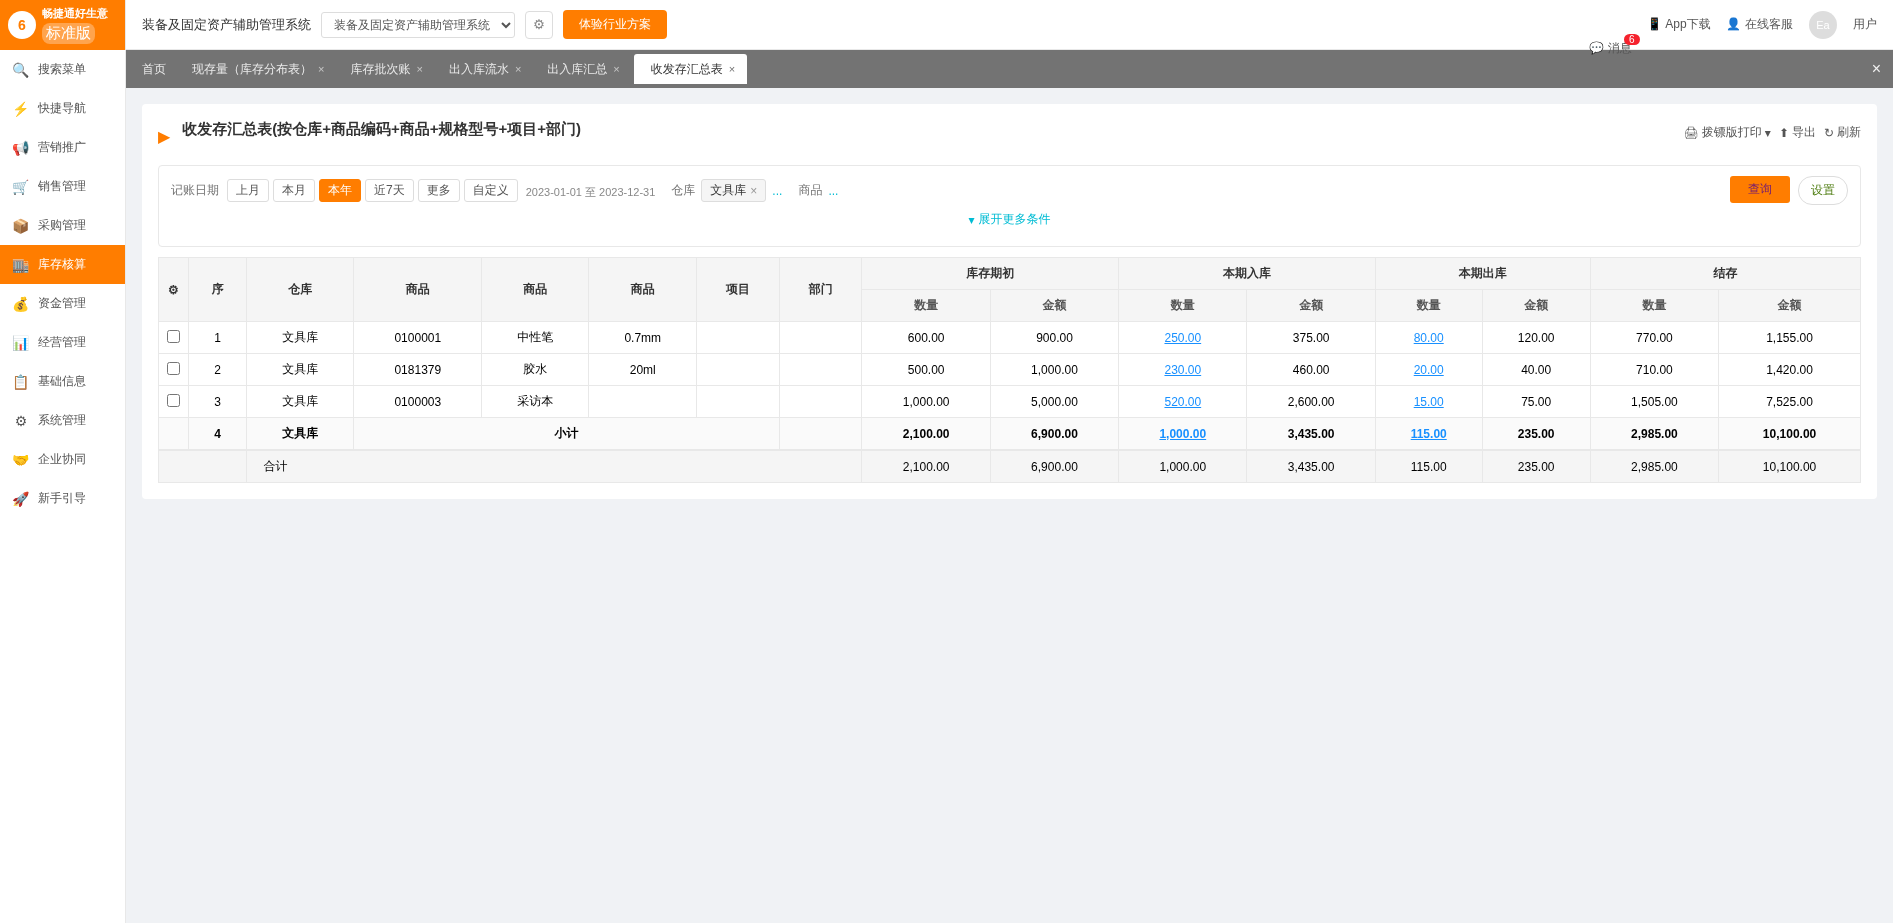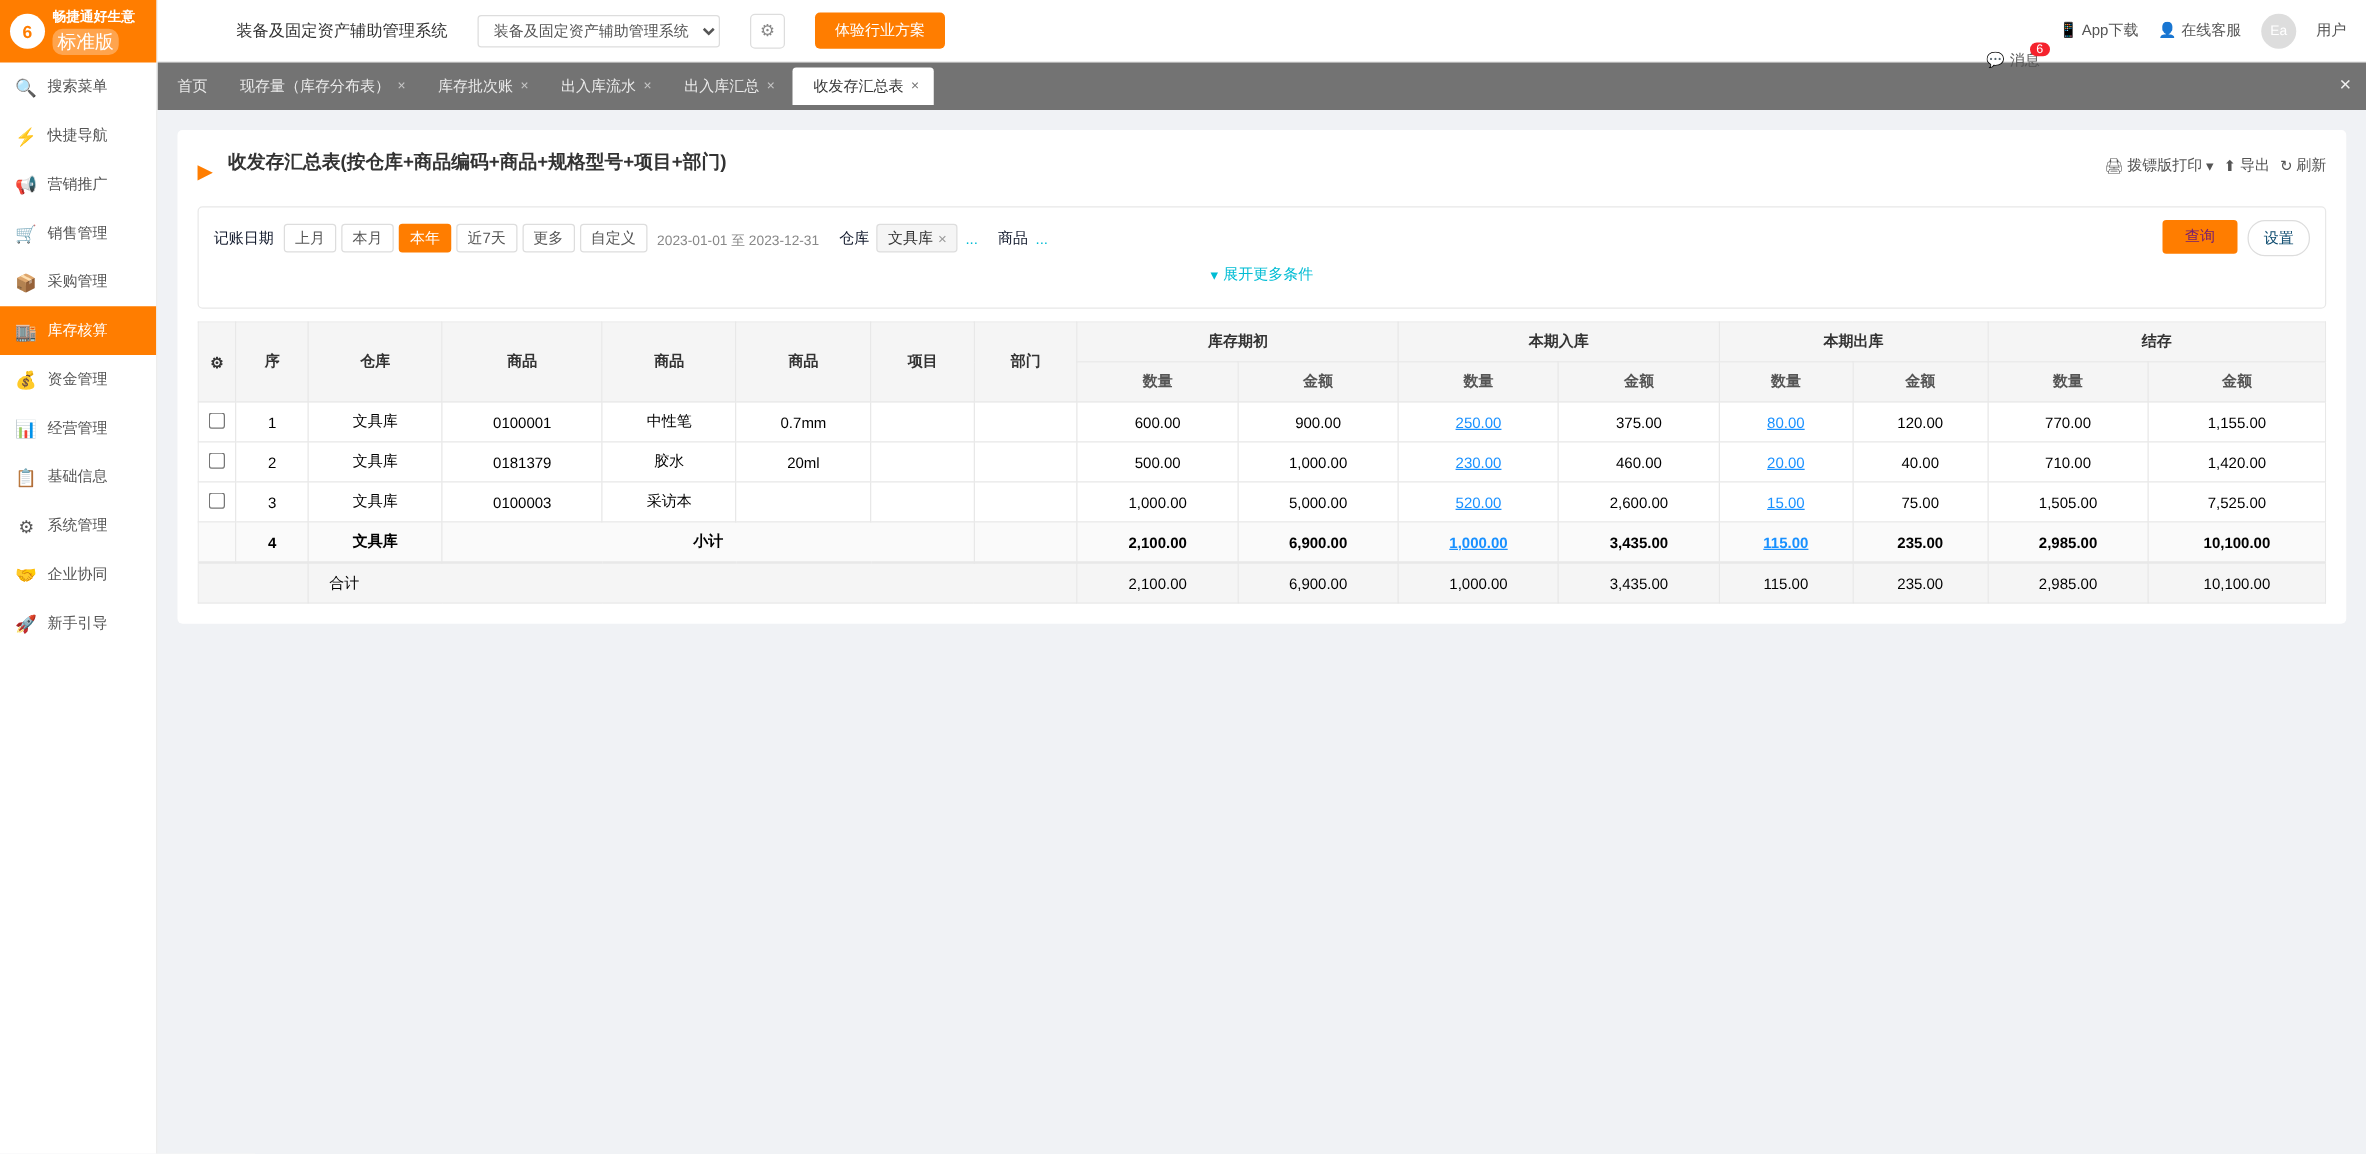--- a/index.html
+++ b/index.html
@@ -13,21 +13,21 @@
     .sidebar-nav { flex: 1; overflow-y: auto; }
     .sidebar-item { display: flex; align-items: center; gap: 8px; padding: 11px 12px; cursor: pointer; color: #555; font-size: 12px; transition: background 0.2s; }
     .sidebar-item.active { background: #ff7d00; color: #fff; }
     .sidebar-item .icon { font-size: 14px; width: 18px; text-align: center; }
 
     
     .main { flex: 1; display: flex; flex-direction: column; overflow: hidden; }
 
     
     .top-header { background: #fff; height: 50px; display: flex; align-items: center; padding: 0 16px; border-bottom: 1px solid #e8e8e8; justify-content: space-between; flex-shrink: 0; }
-    .top-header-left { display: flex; align-items: center; gap: 24px; margin-left: 47px; }
+    .top-header-left { display: flex; align-items: center; gap: 10px; }
     .system-select { border: 1px solid #ddd; padding: 4px 8px; border-radius: 3px; font-size: 12px; color: #555; background: #fff; cursor: pointer; }
     .gear-btn { width: 28px; height: 28px; border: 1px solid #ddd; border-radius: 4px; display: flex; align-items: center; justify-content: center; cursor: pointer; color: #888; background: #fff; }
     .exp-btn { background: #ff7d00; color: #fff; border: none; padding: 6px 16px; border-radius: 4px; font-size: 12px; cursor: pointer; }
     .top-header-right { display: flex; align-items: center; gap: 16px; font-size: 12px; color: #555; }
     .top-header-right .notif { position: relative; cursor: pointer; margin-top: 48px; }
     .notif-badge { position: absolute; top: -6px; right: -8px; background: #f5222d; color: #fff; border-radius: 8px; font-size: 10px; padding: 0 4px; min-width: 16px; text-align: center; }
     .top-header-right span { cursor: pointer; }
     .user-avatar { width: 28px; height: 28px; background: #ddd; border-radius: 50%; display: flex; align-items: center; justify-content: center; font-size: 11px; color: #fff; overflow: hidden; }
 
     
@@ -37,30 +37,30 @@
     .tab-close { font-size: 11px; margin-left: 2px; opacity: 0.7; }
     .tab-bar-close { margin-left: auto; color: rgba(255,255,255,0.9); font-size: 16px; cursor: pointer; padding: 0 8px; }
 
     
     .page-content { flex: 1; overflow: auto; padding: 16px; background: #f0f2f5; }
 
     
     .card { background: #fff; border-radius: 4px; padding: 16px; }
     .card-title { font-size: 15px; font-weight: bold; color: #333; margin-bottom: 14px; }
     .filter-row { display: flex; align-items: center; gap: 8px; flex-wrap: wrap; }
-    .filter-label { color: #0f172a; font-size: 12px; white-space: nowrap; }
+    .filter-label { color: #737373; font-size: 12px; white-space: nowrap; }
     .date-btns { display: flex; gap: 4px; align-items: center; }
     .date-btn { padding: 2px 8px; border: 1px solid #ddd; border-radius: 3px; cursor: pointer; font-size: 12px; color: #555; background: #fff; }
     .date-btn.active { background: #ff7d00; color: #fff; border-color: #ff7d00; }
     .filter-tag { display: flex; align-items: center; gap: 4px; background: #f5f5f5; border: 1px solid #ddd; border-radius: 3px; padding: 2px 8px; font-size: 12px; color: #333; }
     .filter-tag .remove { cursor: pointer; color: #999; }
     .filter-more { color: #00bcd4; cursor: pointer; font-size: 12px; }
     .filter-actions { margin-left: auto; display: flex; gap: 8px; align-items: flex-start; }
     .query-btn { background: #ff7d00; color: #701a75; border: none; padding: 5px 18px; border-radius: 3px; font-size: 12px; cursor: pointer; }
-    .setting-btn { background: #fff; color: #0c4a6e; border: 1px solid #ddd; padding: 5px 12px; border-radius: 14px; font-size: 12px; cursor: pointer; }
+    .setting-btn { background: #fff; color: #4d7c0f; border: 1px solid #ddd; padding: 5px 12px; border-radius: 14px; font-size: 12px; cursor: pointer; }
     .expand-btn { background: none; border: none; color: #00bcd4; cursor: pointer; font-size: 12px; display: flex; align-items: center; gap: 4px; margin: 0 auto 8px; }
 
     
     .data-table { width: 100%; border-collapse: collapse; font-size: 12px; }
     .data-table th, .data-table td { border: 1px solid #e8e8e8; padding: 7px 8px; text-align: center; white-space: nowrap; }
     .data-table thead tr:first-child th { background: #f5f5f5; font-weight: bold; color: #333; }
     .data-table thead tr:nth-child(2) th { background: #f5f5f5; color: #555; }
     .data-table tbody tr.subtotal { font-weight: bold; background: #fafafa; }
     .data-table .underline { text-decoration: underline; color: #1890ff; cursor: pointer; }
     .data-table .settings-col { width: 30px; }

